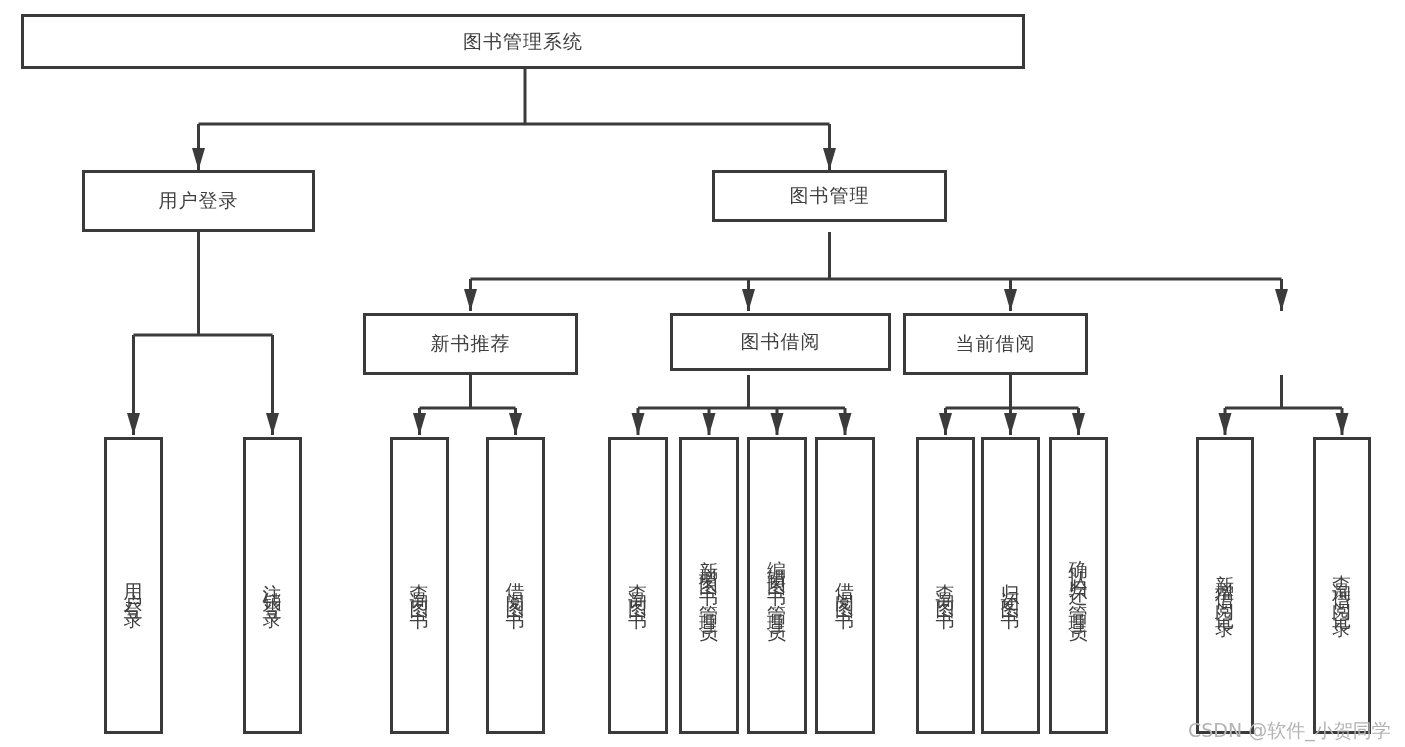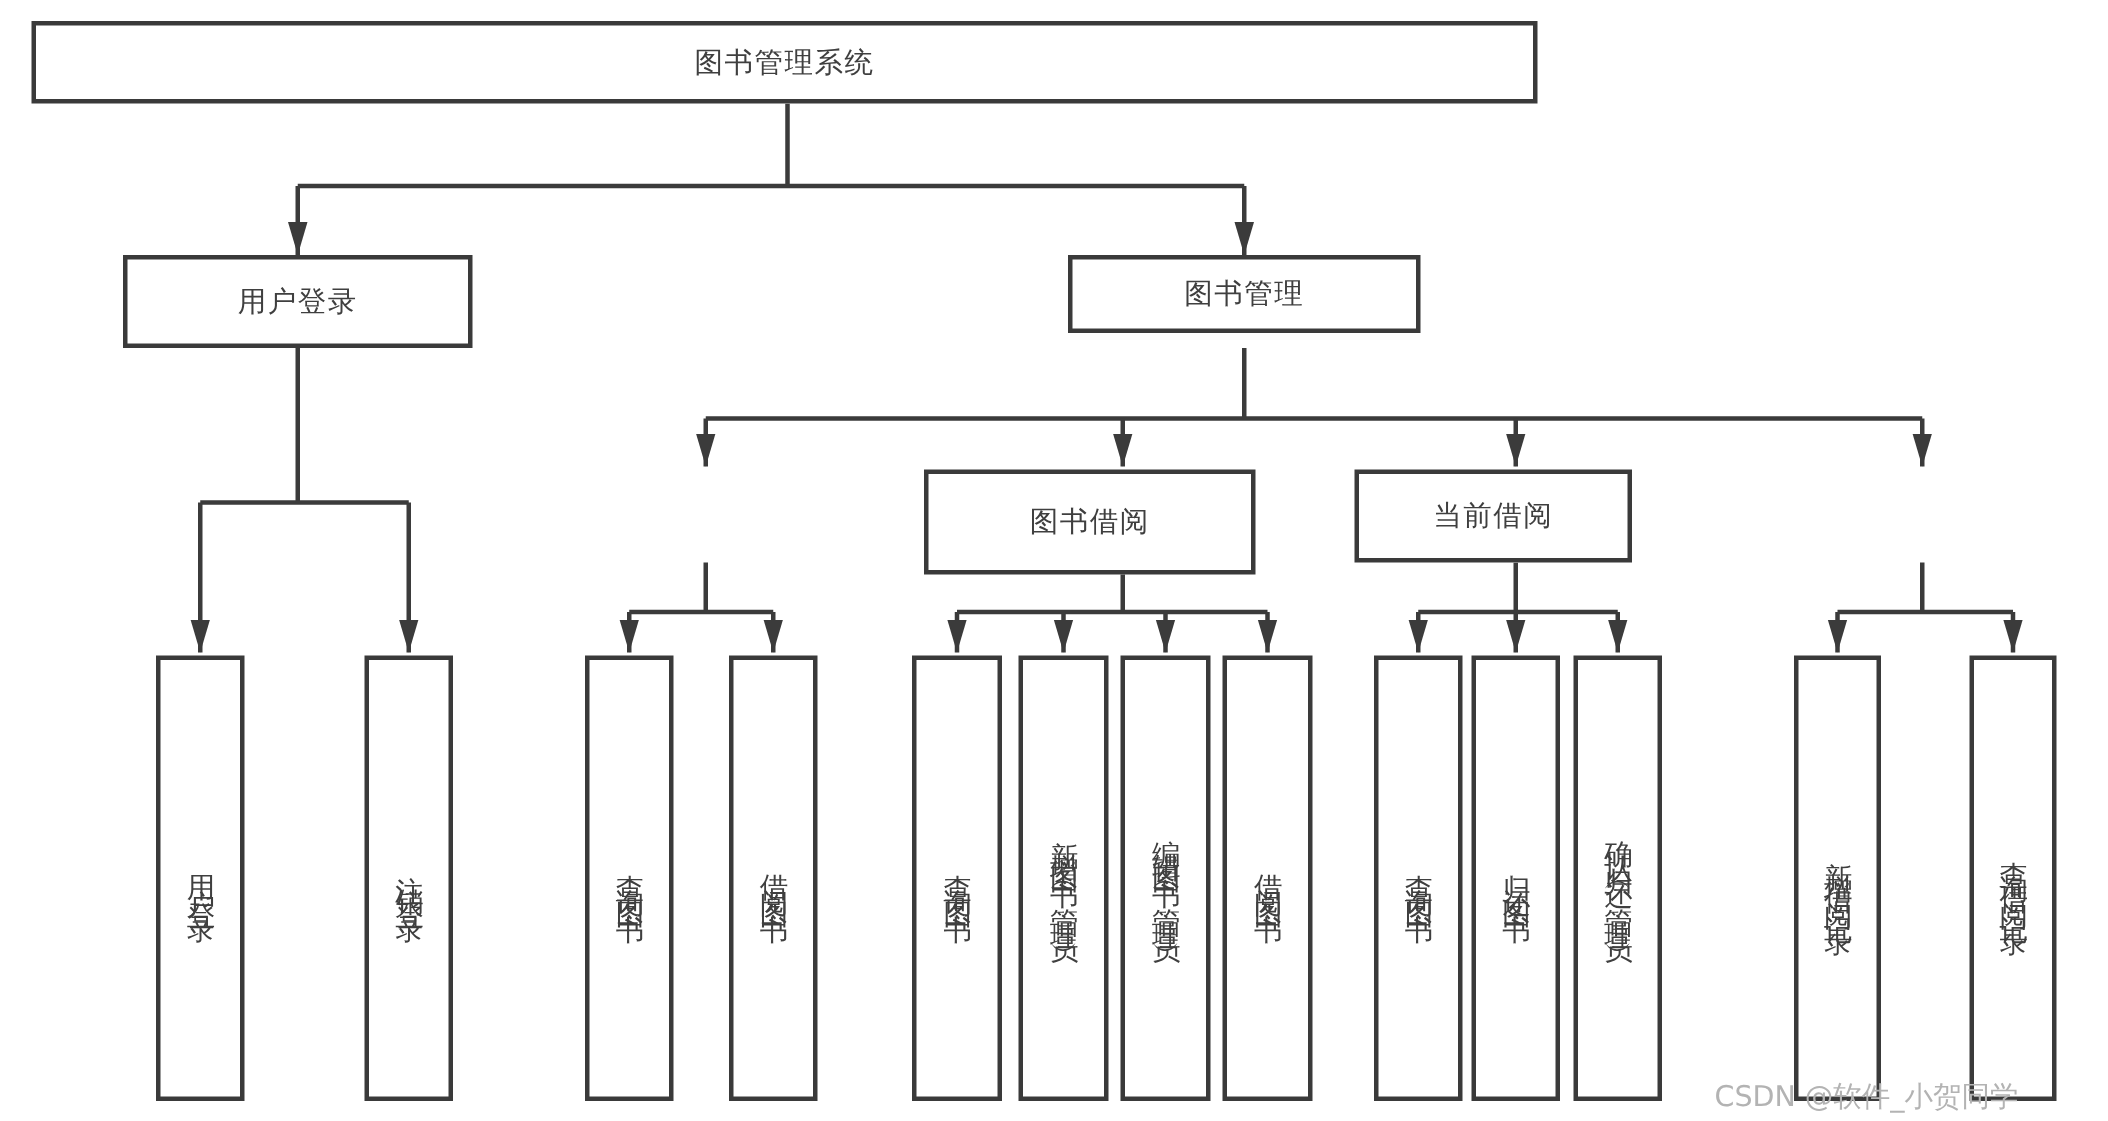--- a/index.html
+++ b/index.html
@@ -45,21 +45,21 @@
   }
   .vbox .vtext {
     writing-mode: vertical-rl;
     text-orientation: mixed;
     letter-spacing: 9px;
     line-height: 1;
     white-space: nowrap;
   }
   .watermark {
     position: absolute;
-    left: 1143px;
+    left: 1188px;
     top: 718px;
     z-index: 5;
     font-size: 19px;
     color: #b3b3b3;
     white-space: nowrap;
   }
 </style>
 </head>
 <body>
 
@@ -104,21 +104,22 @@
     <path d="M1281.5,375 L1281.5,408 M1225,408 L1342,408" stroke="#3b3b3b" stroke-width="3" fill="none"></path>
     <line x1="1225" y1="408" x2="1225" y2="435" stroke="#3b3b3b" stroke-width="3" marker-end="url(#arrow)"></line>
     <line x1="1342" y1="408" x2="1342" y2="435" stroke="#3b3b3b" stroke-width="3" marker-end="url(#arrow)"></line>
   </svg>
 
   <div class="node hbox" style="left:21px;top:14px;width:1004px;height:55px">图书管理系统</div>
 
   <div class="node hbox" style="left:82px;top:170px;width:233px;height:62px">用户登录</div>
   <div class="node hbox" style="left:712px;top:170px;width:235px;height:52px">图书管理</div>
 
-  <div class="node hbox" style="left:616px;top:313px;width:221px;height:70px">图书借阅</div>
+  <div class="node hbox" style="left:363px;top:313px;width:215px;height:62px">新书推荐</div>
+  <div class="node hbox" style="left:670px;top:313px;width:221px;height:58px">图书借阅</div>
   <div class="node hbox" style="left:903px;top:313px;width:185px;height:62px">当前借阅</div>
 
   <div class="node vbox" style="left:104px;width:59px">
     <span class="vtext">用户登录</span>
   </div>
   <div class="node vbox" style="left:243px;width:59px">
     <span class="vtext">注销登录</span>
   </div>
 
   <div class="node vbox" style="left:390px;width:59px">

